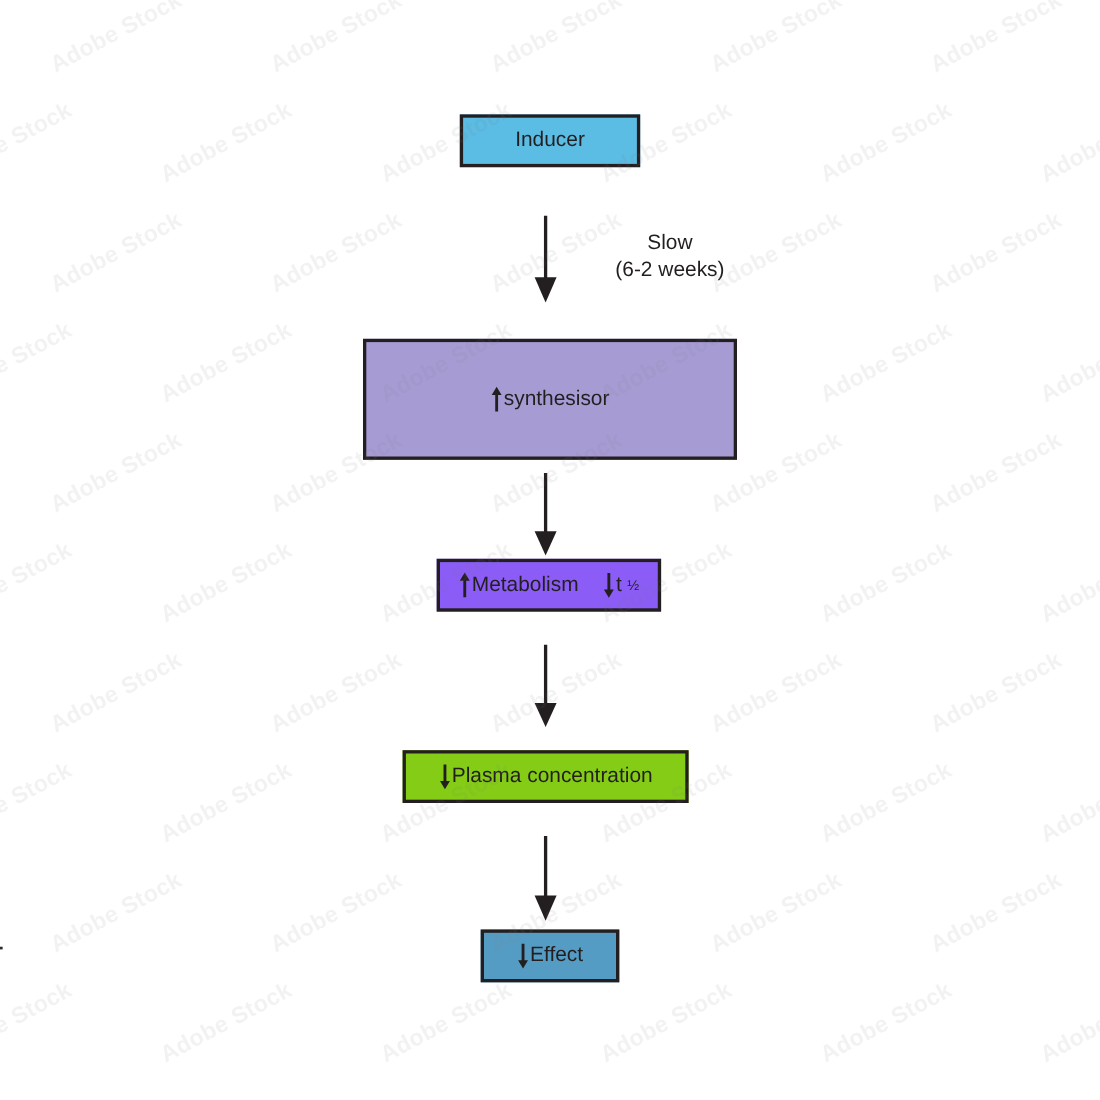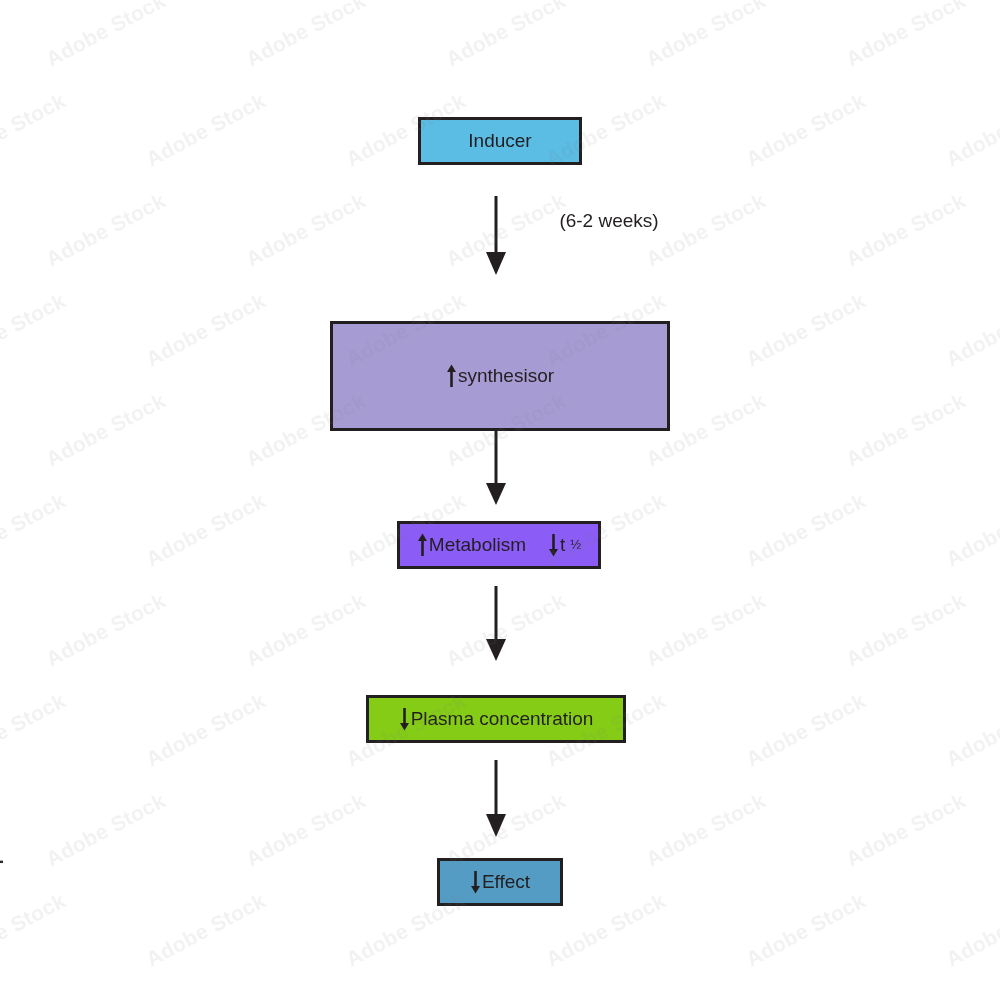--- a/index.html
+++ b/index.html
@@ -52,21 +52,20 @@
   
   .node {
     position: absolute;
     box-sizing: border-box;
     border: 3px solid #231f20;
     display: flex;
     align-items: center;
     justify-content: center;
     color: #231f20;
     z-index: 3;
-    margin-top: 13px;
   }
   .node-label {
     display: flex;
     align-items: center;
     justify-content: center;
     white-space: nowrap;
     font-size: 19px;
     color: #231f20;
   }
   .node-lines {
@@ -198,20 +197,21 @@
   </div>
 
   <div class="connector" style="left:483px; top:196px; width:26px; height:80px;">
     <svg width="26" height="80" viewBox="0 0 26 80">
       <line x1="13" y1="0" x2="13" y2="58" stroke="#231f20" stroke-width="3"></line>
       <polygon points="3,56 23,56 13,79" fill="#231f20"></polygon>
     </svg>
   </div>
 
   <div class="edge-label" style="left:519px; top:208px; width:180px;">
+    <div>Slow</div>
     <div>(6-2 weeks)</div>
   </div>
 
   <div class="node" style="left:330px; top:308px; width:340px; height:110px; background:#A79BD4;">
     <div class="node-lines">
 
       <div class="ln">
         <span class="glyph">
           <svg width="11" height="24" viewBox="0 0 11 24">
             <line x1="5.5" y1="23" x2="5.5" y2="6" stroke="#231f20" stroke-width="2.6"></line>

